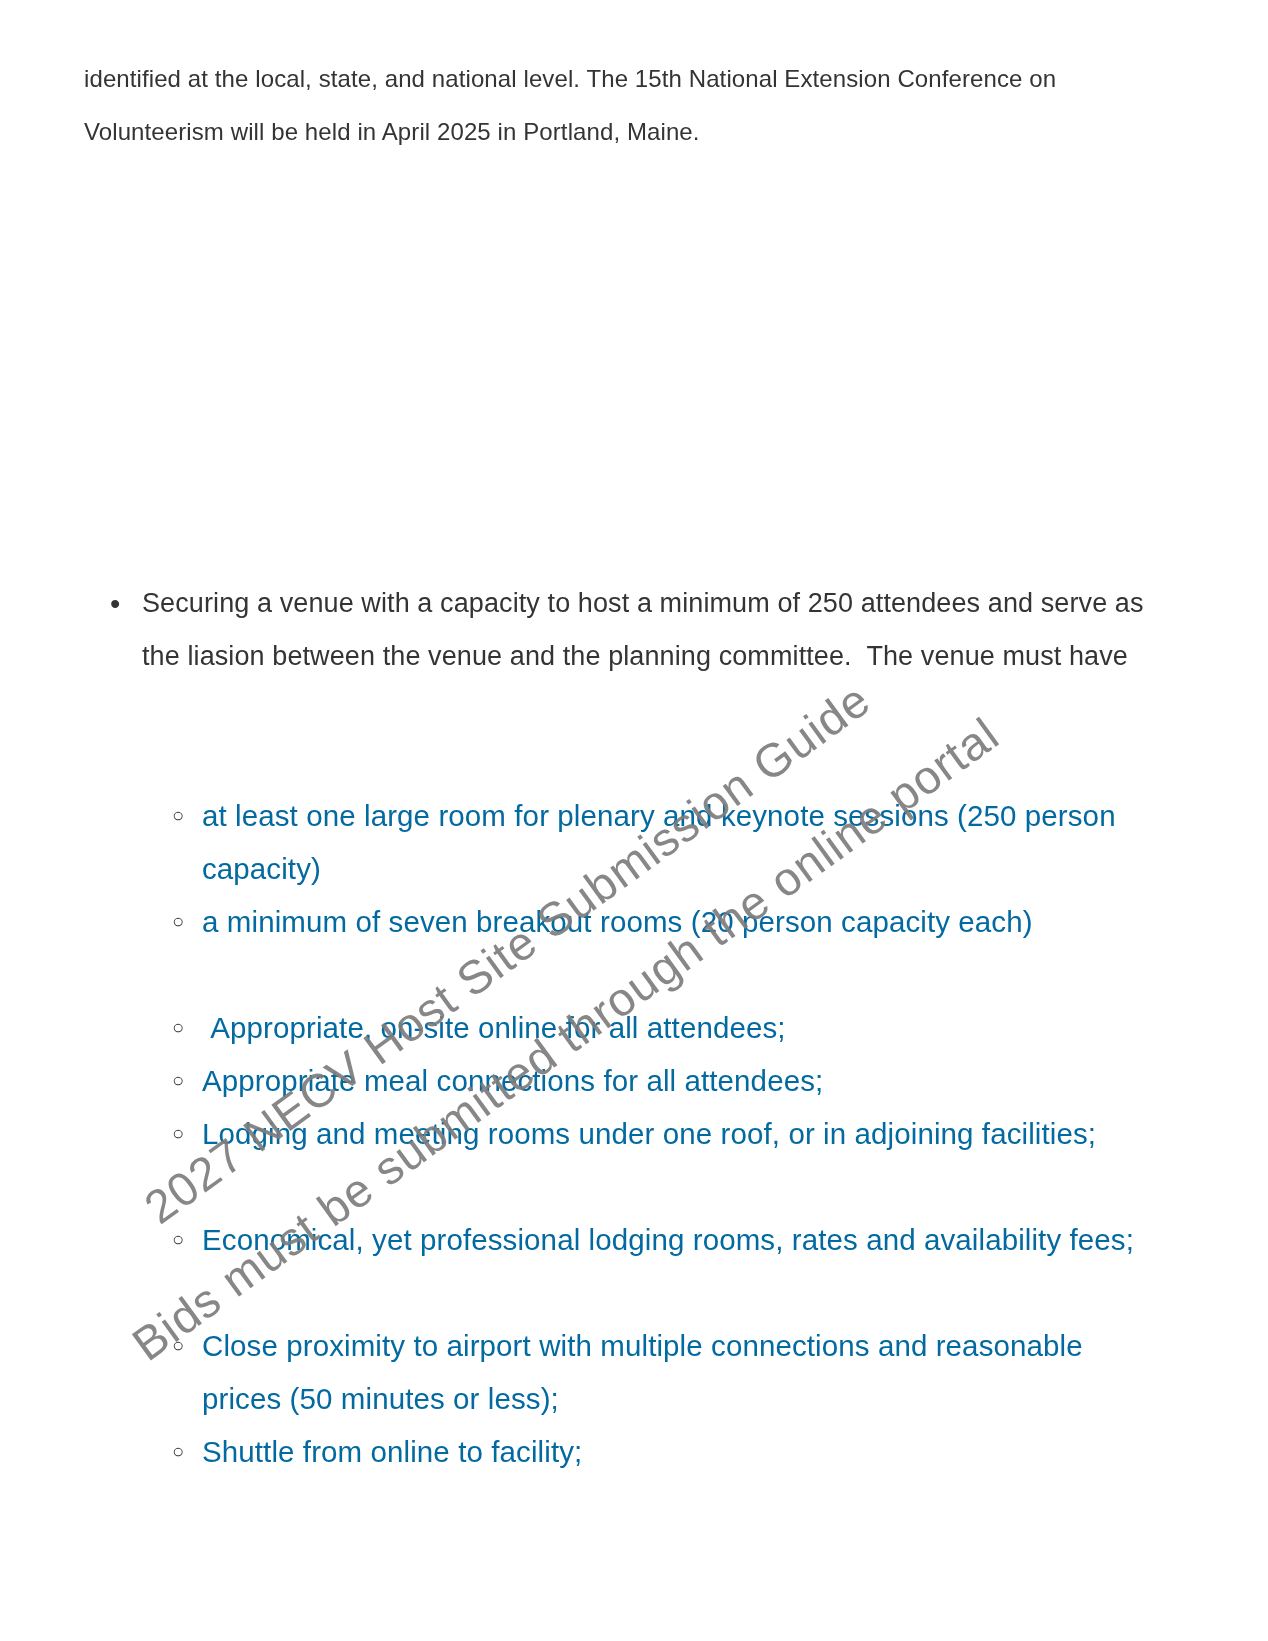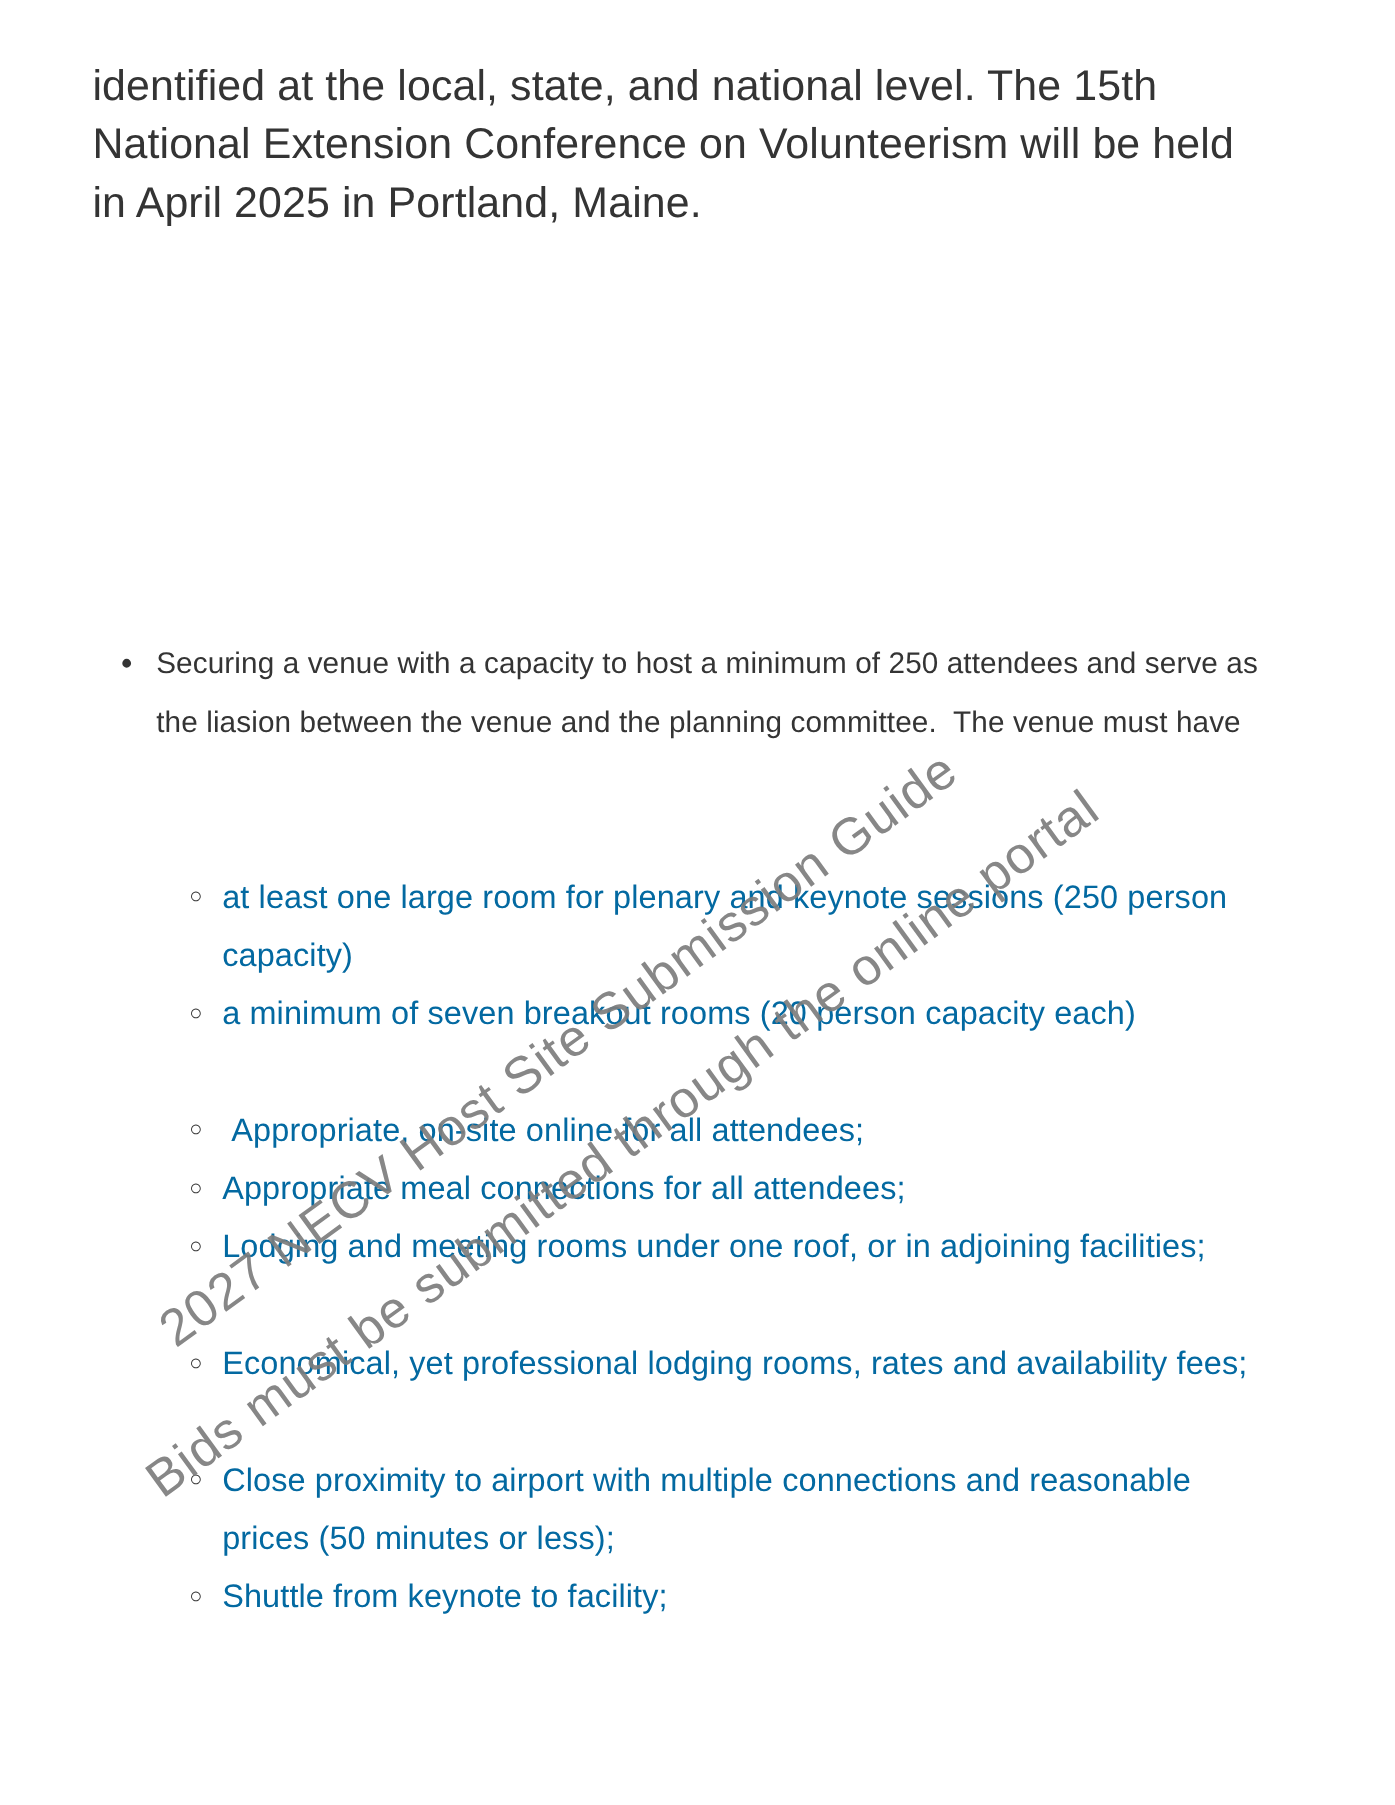--- a/index.html
+++ b/index.html
@@ -26,21 +26,21 @@
     top: 0;
     width: 1268px;
     height: 1641px;
     z-index: 2;
   }
 
   .para {
     position: absolute;
     color: #343434;
     font-family: "Liberation Sans", sans-serif;
-    font-size: 39px;
+    font-size: 24px;
     line-height: 53px;
     letter-spacing: 0.1px;
     font-weight: 400;
     white-space: pre-wrap;
   }
 
   .para.body {
     left: 84px;
     width: 1060px;
   }
@@ -188,21 +188,21 @@
       <span class="btext">Economical, yet professional lodging rooms, rates and availability fees;</span>
     </div>
 
     <div class="bullet-row bullet-l2" style="top:1319px;">
       <span class="marker">○</span>
       <span class="btext">Close proximity to airport with multiple connections and reasonable prices (50 minutes or less);</span>
     </div>
 
     <div class="bullet-row bullet-l2" style="top:1425px;">
       <span class="marker">○</span>
-      <span class="btext">Shuttle from keynote to facility;</span>
+      <span class="btext">Shuttle from online to facility;</span>
     </div>
 
   </div>
 
   <div id="watermark">
     <div class="wm-line" id="wm-line-1">2027 NECV Host Site Submission Guide</div>
     <div class="wm-line" id="wm-line-2">Bids must be submitted through the online portal</div>
   </div>
 
 </div>

